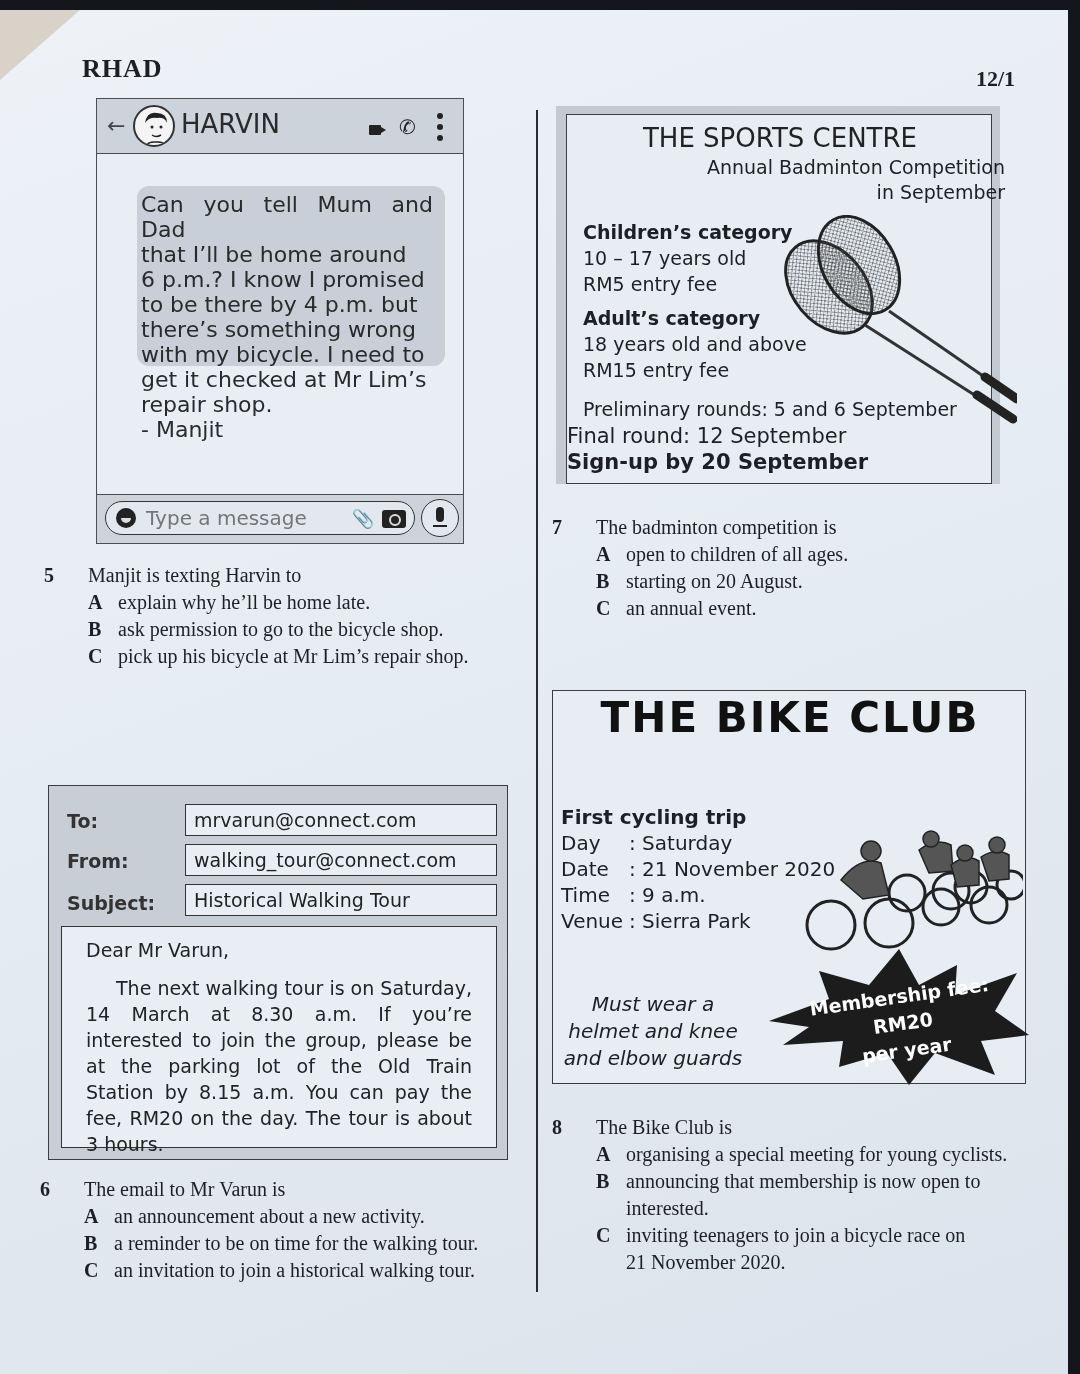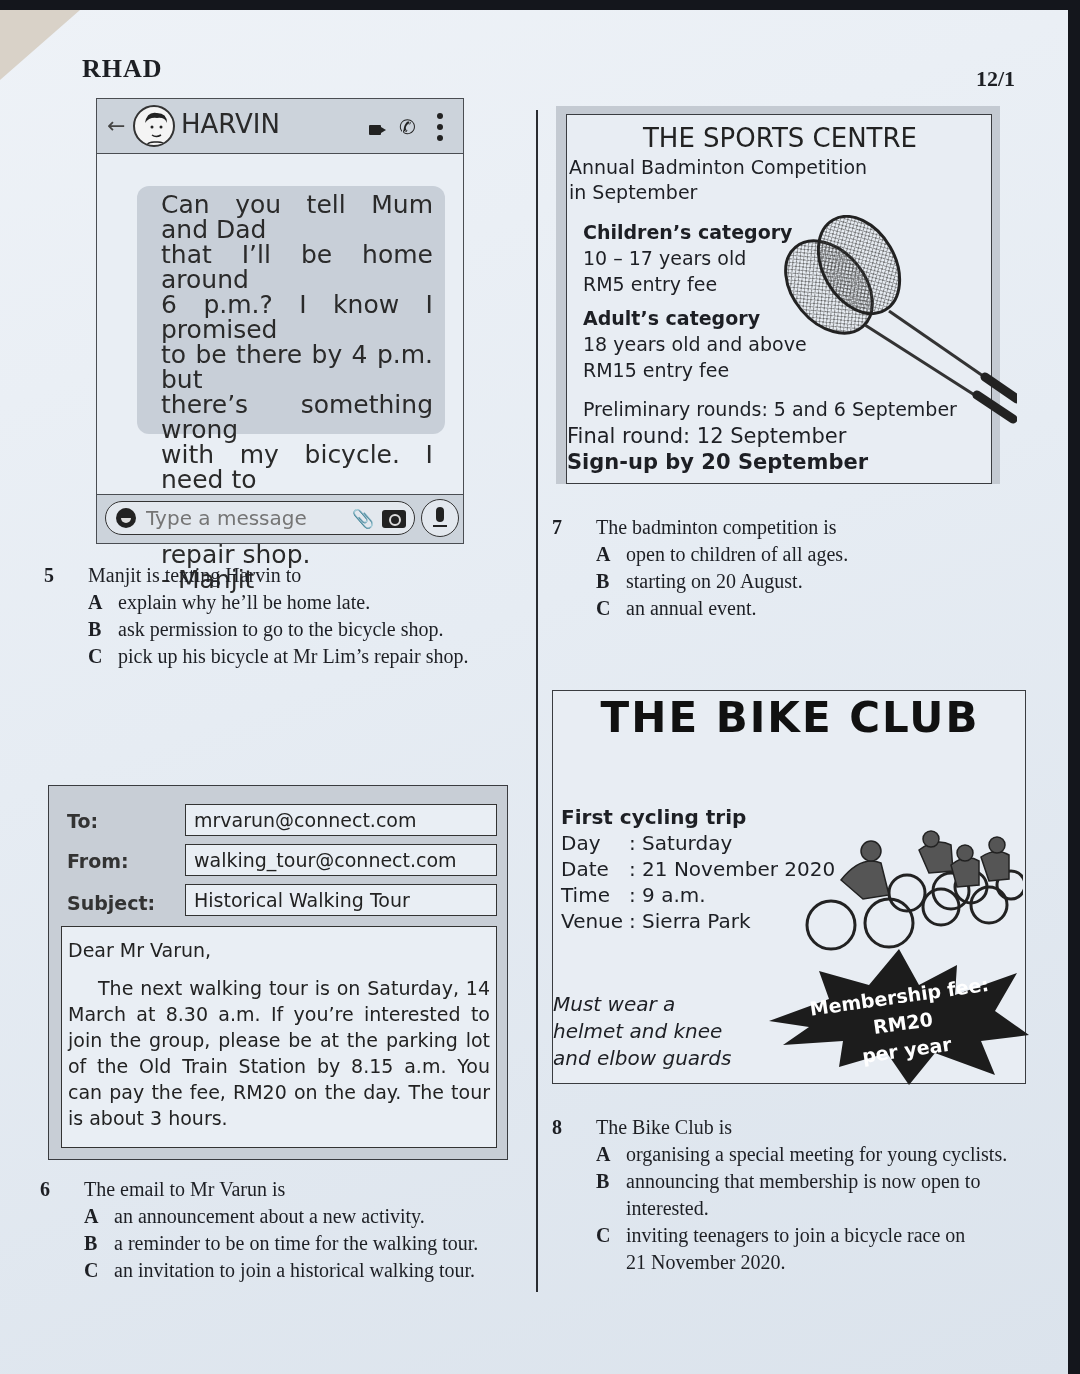--- a/index.html
+++ b/index.html
@@ -19,21 +19,21 @@
   .chat-head{position:absolute;left:0;top:0;width:368px;height:56px;background:#ccd3db;border:1.5px solid #4a4d52}
   .back{position:absolute;left:10px;top:14px;font-size:22px;color:#444}
   .avatar{position:absolute;left:36px;top:6px;width:42px;height:42px;border-radius:50%;border:2px solid #333;background:#f4f4f4;overflow:hidden}
   .chat-name{position:absolute;left:84px;top:10px;font-size:26px;color:#2a2a2a}
   .ic-video{position:absolute;left:272px;top:26px;width:12px;height:10px;background:#222;border-radius:1px}
   .ic-video:after{content:"";position:absolute;left:12px;top:2px;border-left:5px solid #222;border-top:3px solid transparent;border-bottom:3px solid transparent}
   .ic-phone{position:absolute;left:302px;top:16px;font-size:20px;color:#222}
   .ic-more{position:absolute;left:340px;top:14px;width:6px;height:30px}
   .ic-more i{display:block;width:6px;height:6px;border-radius:50%;background:#222;margin-bottom:5px}
   .chat-body{position:absolute;left:0;top:56px;width:368px;height:340px;border-left:1.5px solid #4a4d52;border-right:1.5px solid #4a4d52;background:#e9eef4}
-  .bubble{position:absolute;left:40px;top:32px;width:308px;height:248px;background:#c8cfd8;border-radius:12px;padding:6px 12px 0 24px;font-size:25px;line-height:25px;color:#2a2a2a;text-align:justify}
+  .bubble{position:absolute;left:40px;top:32px;width:308px;height:180px;background:#c8cfd8;border-radius:12px;padding:6px 12px 0 4px;font-size:22px;line-height:25px;color:#2a2a2a;text-align:justify}
   .bubble .sig{margin-top:0}
   .chat-foot{position:absolute;left:0;top:396px;width:368px;height:50px;background:#ccd3db;border:1.5px solid #4a4d52}
   .input-pill{position:absolute;left:8px;top:6px;width:310px;height:34px;border:1.5px solid #333;border-radius:18px;background:#e3e8ee}
   .emoji{position:absolute;left:10px;top:6px;width:20px;height:20px;border-radius:50%;background:#222}
   .emoji:after{content:"";position:absolute;left:5px;top:10px;width:10px;height:5px;border-radius:0 0 6px 6px;background:#ddd}
   .msg-input{position:absolute;left:40px;top:2px;width:170px;height:28px;border:none;background:transparent;font-size:20px;color:#a4a9b0;font-family:"DejaVu Sans",sans-serif;outline:none}
   .clip{position:absolute;left:246px;top:6px;font-size:18px;color:#222}
   .cam{position:absolute;left:276px;top:8px;width:24px;height:18px;background:#222;border-radius:3px}
   .cam:after{content:"";position:absolute;left:7px;top:4px;width:8px;height:8px;border-radius:50%;border:2px solid #ddd}
   .mic{position:absolute;left:324px;top:4px;width:38px;height:38px;border:1.5px solid #333;border-radius:50%;background:#e3e8ee}
@@ -45,40 +45,40 @@
   .q .num{position:absolute;left:0;top:0;font-weight:bold}
   .q .stem{position:absolute;left:44px;top:0;white-space:nowrap}
   .q .opt{position:absolute;left:44px;white-space:nowrap}
   .q .opt b{display:inline-block;width:30px}
   .q .cont{position:absolute;left:74px;white-space:nowrap}
 
   
   .sports-shadow{position:absolute;left:556px;top:96px;width:444px;height:378px;background:#c4cad2}
   .sports{position:absolute;left:566px;top:104px;width:426px;height:370px;border:1.5px solid #3a3c40;background:#e8edf3}
   .sp-title{position:absolute;left:0;width:426px;top:8px;text-align:center;font-size:26px;color:#222}
-  .sp-sub{position:absolute;left:2px;width:426px;top:40px;text-align:left;font-size:19px;line-height:25px}
+  .sp-sub{position:absolute;left:12px;width:426px;top:40px;text-align:right;font-size:19px;line-height:25px}
   .sp-line{position:absolute;left:16px;font-size:19px;white-space:nowrap}
   .sp-bold{font-weight:bold}
   .sp-center{position:absolute;left:0;width:426px;text-align:left;font-size:21px}
   .rackets{position:absolute;left:210px;top:100px}
 
   
   .email{position:absolute;left:48px;top:775px;width:460px;height:375px;background:#c8ced6;border:1.5px solid #3a3c40}
   .em-label{position:absolute;left:18px;font-size:19px;font-weight:bold;color:#333}
   .em-field{position:absolute;left:136px;width:312px;height:32px;border:1.5px solid #333;background:#e9eef4;font-size:19px;padding:2px 8px;line-height:26px;color:#222}
-  .em-body{position:absolute;left:12px;top:140px;width:436px;height:222px;background:#e9eef4;border:1.5px solid #333;padding:10px 6px;font-size:19px;line-height:26px;color:#222;text-align:justify}
+  .em-body{position:absolute;left:12px;top:140px;width:436px;height:222px;background:#e9eef4;border:1.5px solid #333;padding:10px 24px;font-size:19px;line-height:26px;color:#222;text-align:justify}
   .em-body .para{text-indent:30px;margin-top:12px}
 
   
   .bike{position:absolute;left:552px;top:680px;width:474px;height:394px;border:1.5px solid #3a3c40;background:#e8edf3}
   .bk-title{position:absolute;left:0;width:474px;top:2px;text-align:center;font-size:42px;font-weight:900;letter-spacing:2px;font-family:"DejaVu Sans",sans-serif;color:#111}
   .bk-sub{position:absolute;left:0;width:474px;top:48px;text-align:center;font-size:20px;line-height:26px}
   .bk-row{position:absolute;left:8px;font-size:20px;white-space:nowrap}
   .bk-row .k{display:inline-block;width:68px}
-  .bk-ital{position:absolute;left:0;width:200px;top:300px;text-align:left;font-style:italic;font-size:20px;line-height:27px}
+  .bk-ital{position:absolute;left:0;width:200px;top:300px;text-align:center;font-style:italic;font-size:20px;line-height:27px}
   .star{position:absolute;left:206px;top:258px}
   .star-txt{position:absolute;left:250px;top:292px;width:200px;text-align:center;color:#fff;font-size:19px;line-height:27px;font-weight:bold;transform:rotate(-8deg)}
   .cyclists{position:absolute;left:248px;top:134px}
 </style>
 </head>
 <body>
 
 <div class="page">
   <div class="hdr-left">RHAD</div>
   <div class="hdr-right">12/1</div>

